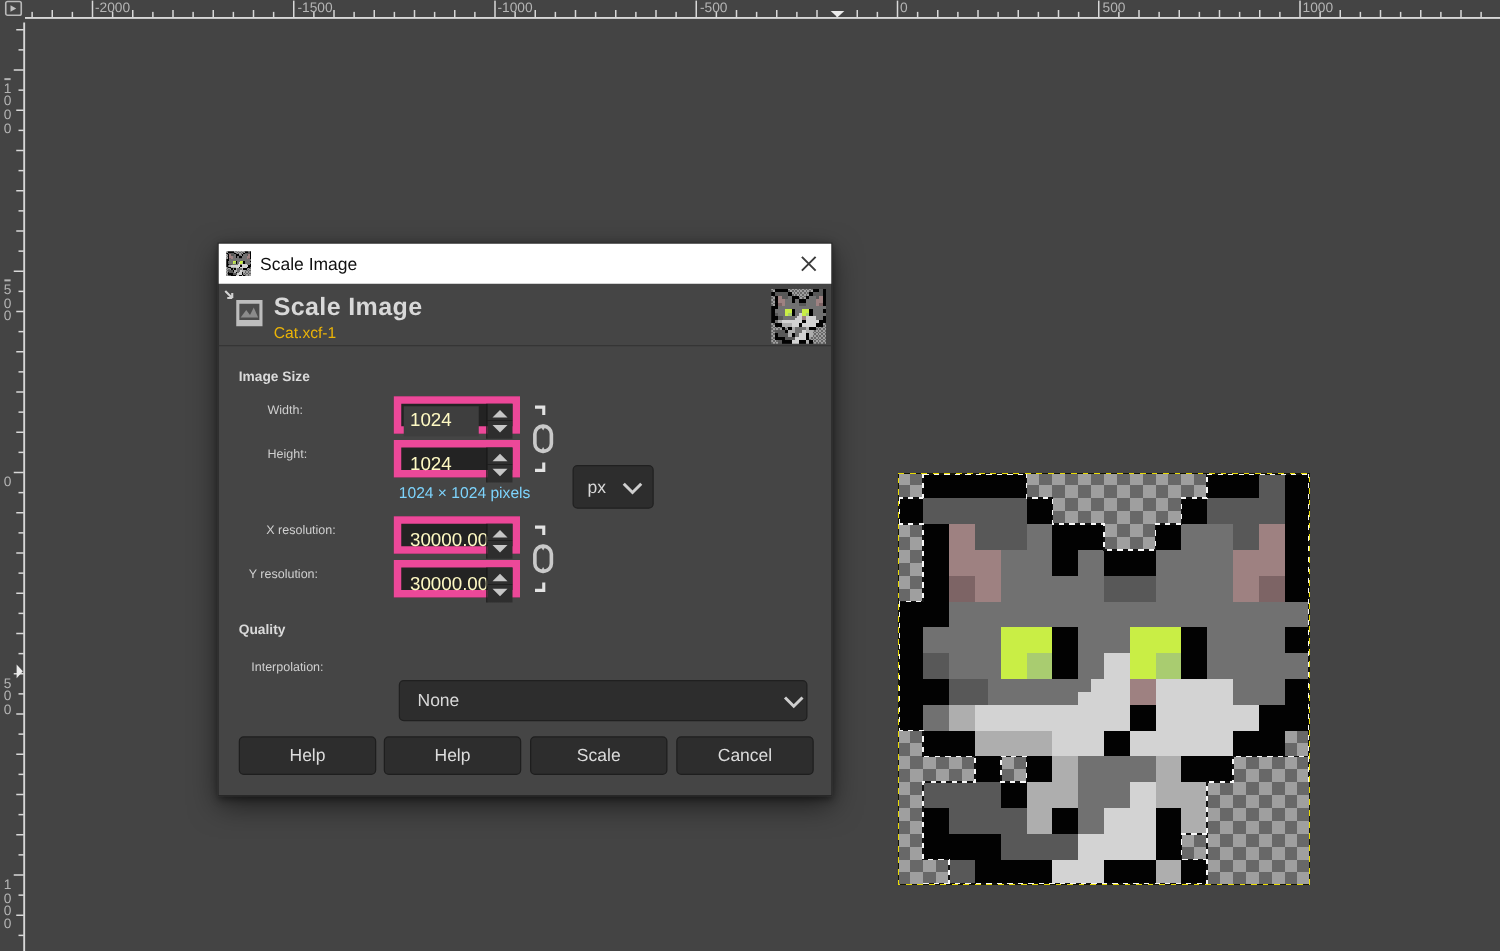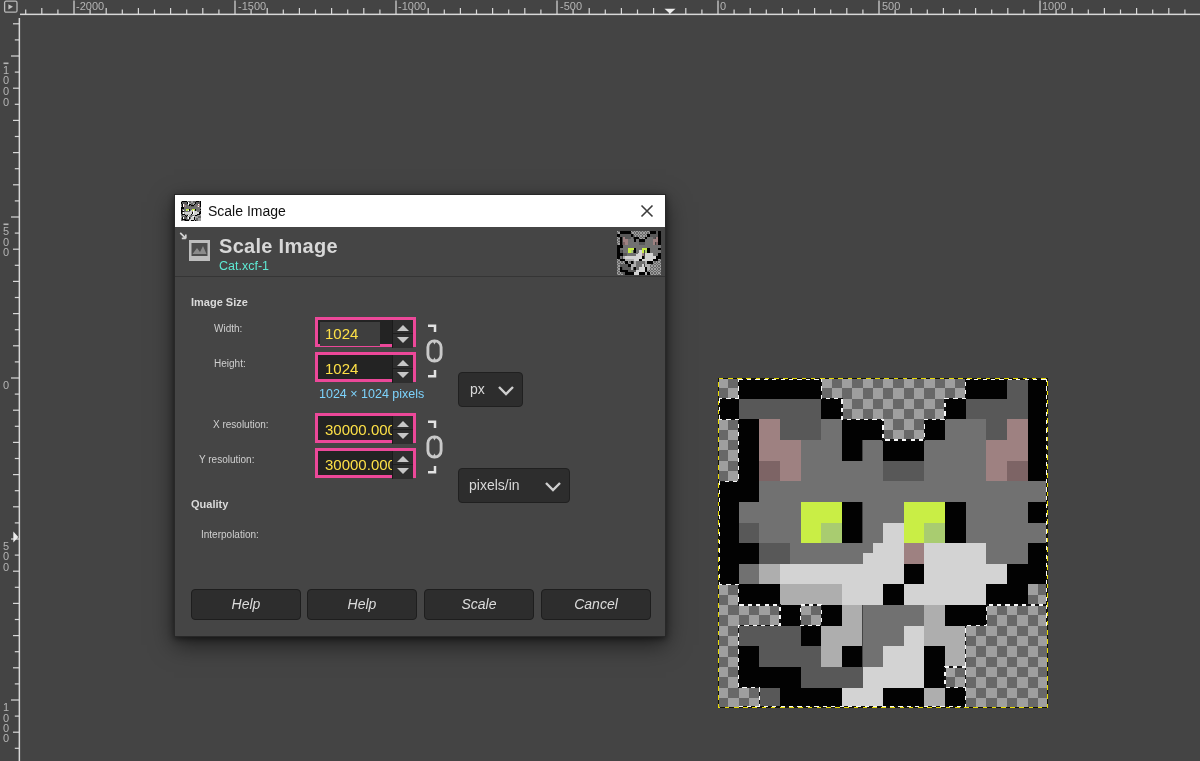--- a/index.html
+++ b/index.html
@@ -5,34 +5,34 @@
 *{box-sizing:border-box;}
 #stage{position:absolute;left:0;top:0;width:1024px;height:761px;}
 .abs{position:absolute;}
 
 #dlg{position:absolute;left:174px;top:194px;width:492px;height:443px;background:#454545;
   border:1px solid #282828;box-shadow:0 8px 22px rgba(0,0,0,.55),0 2px 6px rgba(0,0,0,.45);}
 #tb{position:absolute;left:0;top:0;width:100%;height:32px;background:#ffffff;}
 #tb .ttl{position:absolute;left:33px;top:0;line-height:32px;font-size:14px;color:#101010;}
 #hdr{position:absolute;left:0;top:32px;width:100%;height:50px;border-bottom:1px solid #353535;}
 #hdr .h1{position:absolute;left:44px;top:8px;font-size:20px;font-weight:bold;color:#d8d8d8;letter-spacing:.3px;}
-#hdr .h2{position:absolute;left:44px;top:32px;font-size:12.5px;color:#5eead4;}
+#hdr .h2{position:absolute;left:44px;top:32px;font-size:12.5px;color:#eab308;}
 .sect{position:absolute;font-size:11px;font-weight:bold;color:#dadada;}
 .lbl{position:absolute;font-size:10px;color:#cfcfcf;}
-.entry{position:absolute;width:101px;height:30px;background:#232323;border:3px solid #ec4899;
-  color:#fde047;font-size:15px;line-height:28px;padding-left:7px;}
+.entry{position:absolute;width:101px;height:30px;background:#232323;border:6px solid #ec4899;
+  color:#fef9c3;font-size:15px;line-height:28px;padding-left:7px;}
 .spin{position:absolute;right:0;top:0;width:21px;height:28px;border-left:1px solid #1a1a1a;background:linear-gradient(#2e2e2e 13px,#1f1f1f 13px,#1f1f1f 14px,#2e2e2e 14px);}
 .spin:before{content:"";position:absolute;left:4px;top:5px;border-left:6px solid transparent;
   border-right:6px solid transparent;border-bottom:6.5px solid #c6c6c6;}
 .spin:after{content:"";position:absolute;left:4px;bottom:5px;border-left:6px solid transparent;
   border-right:6px solid transparent;border-top:6.5px solid #c6c6c6;}
 .dd{position:absolute;background:#2d2d2d;border:1px solid #202020;border-radius:4px;
   color:#d8d8d8;font-size:14px;margin-top:23px;}
 .btn{position:absolute;width:110px;height:31px;background:#2d2d2d;border:1px solid #1e1e1e;
-  border-radius:4px;color:#dcdcdc;font-size:14px;text-align:center;line-height:29px;top:394px;font-style:italic;}
+  border-radius:4px;color:#dcdcdc;font-size:14px;text-align:center;line-height:29px;top:394px;}
 .sel{position:absolute;left:2px;top:2px;width:60px;height:24px;background:#3e3e3e;}
 .txt{position:relative;}
 .small{position:absolute;font-size:12.5px;color:#7dd3fc;}
 </style></head>
 <body>
 <svg width="0" height="0" style="position:absolute">
     <defs>
       <g id="catcells" shape-rendering="crispEdges">
         <rect x="0" y="0" width="10.33" height="10.33" fill="#9f9f9f"></rect>
         <rect x="10.31" y="0" width="10.33" height="10.33" fill="#686868"></rect>
@@ -690,28 +690,28 @@
     <div class="entry" style="left:140px;top:218px">30000.000<span class="spin"></span></div>
     <div class="lbl" style="left:24px;top:259px">Y resolution:</div>
     <div class="entry" style="left:140px;top:253px">30000.000<span class="spin"></span></div>
     <svg class="abs" style="left:251px;top:221px" width="18" height="62" viewBox="0 0 18 62">
 <path d="M2 5.7 L9 5.7 L9 12" stroke="#e2e2e2" stroke-width="2.5" fill="none"></path>
 <path d="M9 50 L9 56.3 L2 56.3" stroke="#e2e2e2" stroke-width="2.5" fill="none"></path>
 <rect x="1.9" y="20.9" width="13.2" height="20.2" rx="6.3" fill="none" stroke="#c9c9c9" stroke-width="2.9"></rect>
 <path d="M6.1 20.2 L10.9 20.2 L8.5 24.4 Z" fill="#c9c9c9"></path>
 <path d="M6.1 41.8 L10.9 41.8 L8.5 37.6 Z" fill="#c9c9c9"></path>
 </svg>
-    <div class="dd" style="left:283px;top:250px;width:112px;height:35px">
-      <span style="position:absolute;left:10px;top:8px">pixels/in</span>
-      <svg class="abs" style="left:85px;top:11px" width="18" height="13" viewBox="0 0 18 13">
+
+    <div class="sect" style="left:16px;top:303px">Quality</div>
+    <div class="lbl" style="left:26px;top:334px">Interpolation:</div>
+    <div class="dd" style="left:144px;top:326px;width:327px;height:33px">
+      <span style="position:absolute;left:14px;top:7px">None</span>
+      <svg class="abs" style="left:306px;top:10px" width="18" height="13" viewBox="0 0 18 13">
         <path d="M2 3 L9 10 L16 3" stroke="#cfcfcf" stroke-width="2.4" fill="none"></path>
         </svg>
     </div>
-
-    <div class="sect" style="left:16px;top:303px">Quality</div>
-    <div class="lbl" style="left:26px;top:334px">Interpolation:</div>
 
     <div class="btn" style="left:16px">Help</div>
     <div class="btn" style="left:132px">Help</div>
     <div class="btn" style="left:249px">Scale</div>
     <div class="btn" style="left:366px">Cancel</div>
   </div>
 </div>
 
 </body></html>

